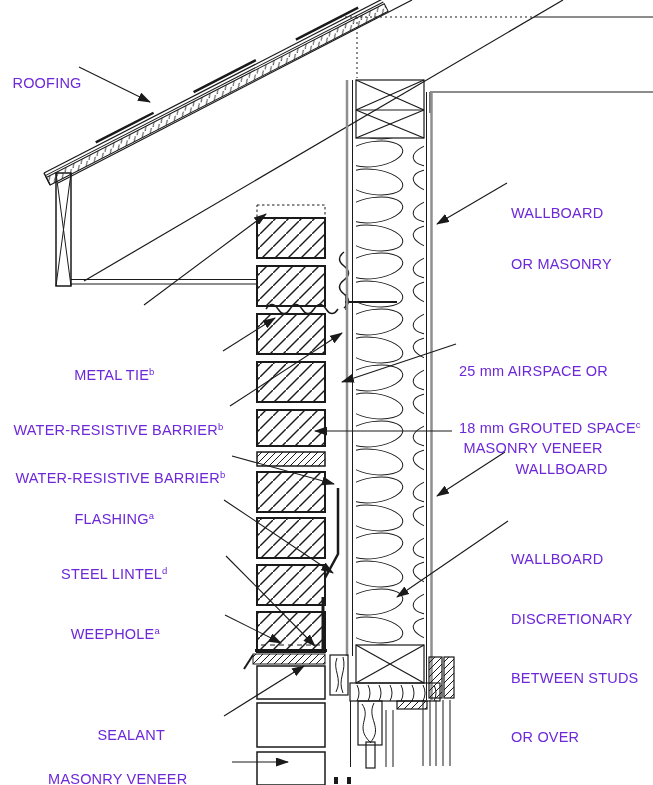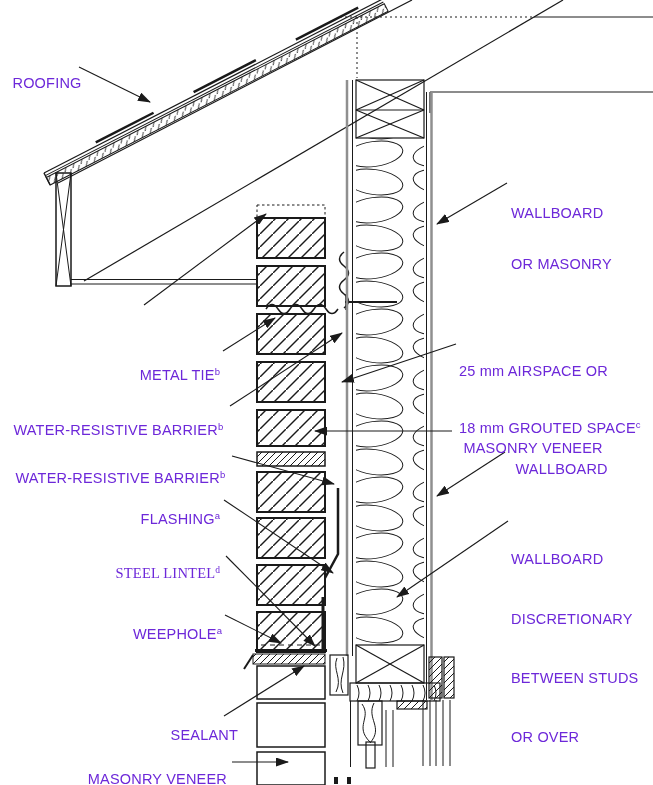--- a/index.html
+++ b/index.html
@@ -2,21 +2,21 @@
 <html><head>
 <meta charset="utf-8">
 <style>
   html,body{margin:0;padding:0;background:#ffffff;}
   #stage{position:relative;width:653px;height:785px;background:#ffffff;overflow:hidden;
          font-family:"Liberation Sans",sans-serif;}
   #drawing{position:absolute;left:0;top:0;}
   .lbl{position:absolute;font-size:14.5px;line-height:17px;color:#6d28d9;
        letter-spacing:.2px;white-space:pre;z-index:2;}
   .lbl .sup{font-size:9.5px;vertical-align:5px;letter-spacing:0;}
-  .r{text-align:right;}
+  .r{text-align:center;}
   .lh18{line-height:18px;}
   .lh20{line-height:19.7px;}
 </style>
 </head>
 <body>
 
 <div id="stage">
 
 <svg id="drawing" width="653" height="785" viewBox="0 0 653 785">
   <defs>
@@ -230,21 +230,21 @@
 </div>
 
 <div class="lbl lh20" style="left:511px;top:511px;">
   <div>WALLBOARD</div>
   <div>DISCRETIONARY</div>
   <div>BETWEEN STUDS</div>
   <div>OR OVER</div>
   
 </div>
 
-<div class="lbl r" style="left:0px;top:545px;width:220px;font-family:Liberation Serif, serif;">
+<div class="lbl r" style="left:0px;top:545px;width:220px;">
   <span>STEEL LINTEL</span><span class="sup">d</span>
 </div>
 
 <div class="lbl r" style="left:0px;top:605px;width:222px;">
   <span>WEEPHOLE</span><span class="sup">a</span>
 </div>
 
 <div class="lbl r" style="left:16px;top:710px;width:222px;">
   <span>SEALANT</span>
 </div>

